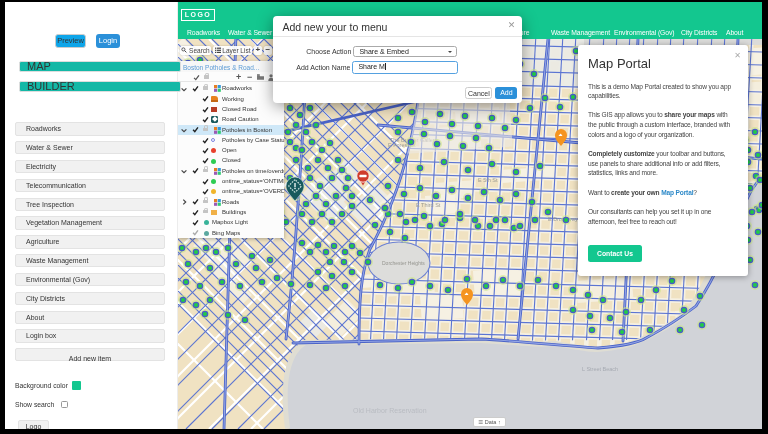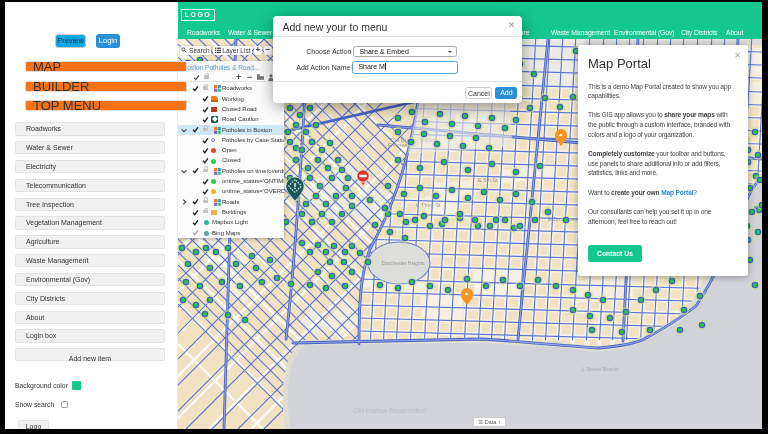--- a/index.html
+++ b/index.html
@@ -1,21 +1,21 @@
 <!DOCTYPE html>
 <html><head><meta charset="utf-8"><style>
 *{margin:0;padding:0;box-sizing:border-box}
 html,body{width:768px;height:434px;background:#000;font-family:"Liberation Sans",sans-serif;overflow:hidden}
 #frame{position:absolute;left:5px;top:2px;width:757px;height:427px;background:#fff;overflow:hidden}
 #sidebar{position:absolute;left:0;top:0;width:173px;height:100%;background:#fff;z-index:5;border-right:1px solid #ececec}
 #sidebar h1{font-size:13.5px;font-weight:bold;color:#222;text-align:center;margin-top:9px;letter-spacing:0.3px}
 .btn{position:absolute;font-size:7.5px;border-radius:3px;text-align:center}
 #prev{left:50px;top:32px;width:31px;height:14px;line-height:12px;background:#0ea5e9;border:1px solid #ccc;color:#333}
 #save{left:91px;top:32px;width:24px;height:14px;line-height:14px;background:#2b90d9;color:#fff}
-.sbsec{position:absolute;left:20px;width:162px;height:11px;background:#f97316;border:1px solid #ddd;border-radius:2px;font-size:13px;color:#333;line-height:9px;padding-left:7px}
+.sbsec{position:absolute;left:14px;width:162px;height:11px;background:#14b8a6;border:1px solid #ddd;border-radius:2px;font-size:11px;color:#333;line-height:9px;padding-left:7px}
 .sbitem{position:absolute;left:10px;width:150px;height:13.4px;background:#f1f1f1;border:1px solid #e3e3e3;border-radius:2px;font-size:7px;color:#333;line-height:11.5px;padding-left:10px}
 .sbitem.add{padding-left:0}
 #bgc{position:absolute;left:10px;top:380px;font-size:6.8px;color:#333}
 #bgc i{position:absolute;left:57px;top:-1px;width:8.5px;height:8.5px;background:#13c78f;border-radius:1px;font-style:normal}
 #ss{position:absolute;left:10px;top:399px;font-size:6.8px;color:#333}
 #ss i{position:absolute;left:46px;top:-0.5px;width:7px;height:7px;border:1px solid #999;border-radius:1.5px;background:#fff}
 #logobtn{position:absolute;left:13px;top:418px;width:31px;height:12px;background:#f1f1f1;border:1px solid #e3e3e3;border-radius:2px;font-size:7px;color:#333;text-align:center;line-height:11px}
 #main{position:absolute;left:173px;top:0;width:584px;height:100%;overflow:hidden}
 #topbar{position:absolute;left:173px;top:0;width:584px;height:37px;background:#13c78f;z-index:4}
 #logo{position:absolute;left:3px;top:7px;width:34px;height:12px;border:1.6px solid #fff;color:#fff;font-size:7px;font-weight:bold;letter-spacing:1.5px;text-align:center;line-height:9px}
@@ -50,21 +50,20 @@
 #portal .grn{color:#2d89c8;font-weight:bold}
 #contact{position:absolute;left:10px;top:200px;width:54px;height:17px;background:#13c78f;border-radius:2.5px;color:#fff;font-size:6.8px;text-align:center;line-height:17px;font-weight:bold}
 #databtn{position:absolute;left:468px;top:415px;width:33px;height:10px;background:#fff;border:1px solid #ccc;border-radius:2px;font-size:5.5px;color:#555;text-align:center;line-height:9px;z-index:3}
 </style></head><body>
 <div id="frame">
   <div id="sidebar">
     <div class="btn" id="prev">Preview</div>
       <div class="btn" id="save">Login</div>
     <div class="sbsec" style="top:59px">MAP</div>
     <div class="sbsec" style="top:79px">BUILDER</div>
-    <div class="sbsec" style="top:98px">TOP MENU</div>
     <div class="sbitem" style="top:120.3px">Roadworks</div>
 <div class="sbitem" style="top:139.1px">Water &amp; Sewer</div>
 <div class="sbitem" style="top:158.0px">Electricity</div>
 <div class="sbitem" style="top:176.8px">Telecommunication</div>
 <div class="sbitem" style="top:195.6px">Tree Inspection</div>
 <div class="sbitem" style="top:214.4px">Vegetation Management</div>
 <div class="sbitem" style="top:233.3px">Agriculture</div>
 <div class="sbitem" style="top:252.1px">Waste Management</div>
 <div class="sbitem" style="top:270.9px">Environmental (Gov)</div>
 <div class="sbitem" style="top:289.8px">City Districts</div>

